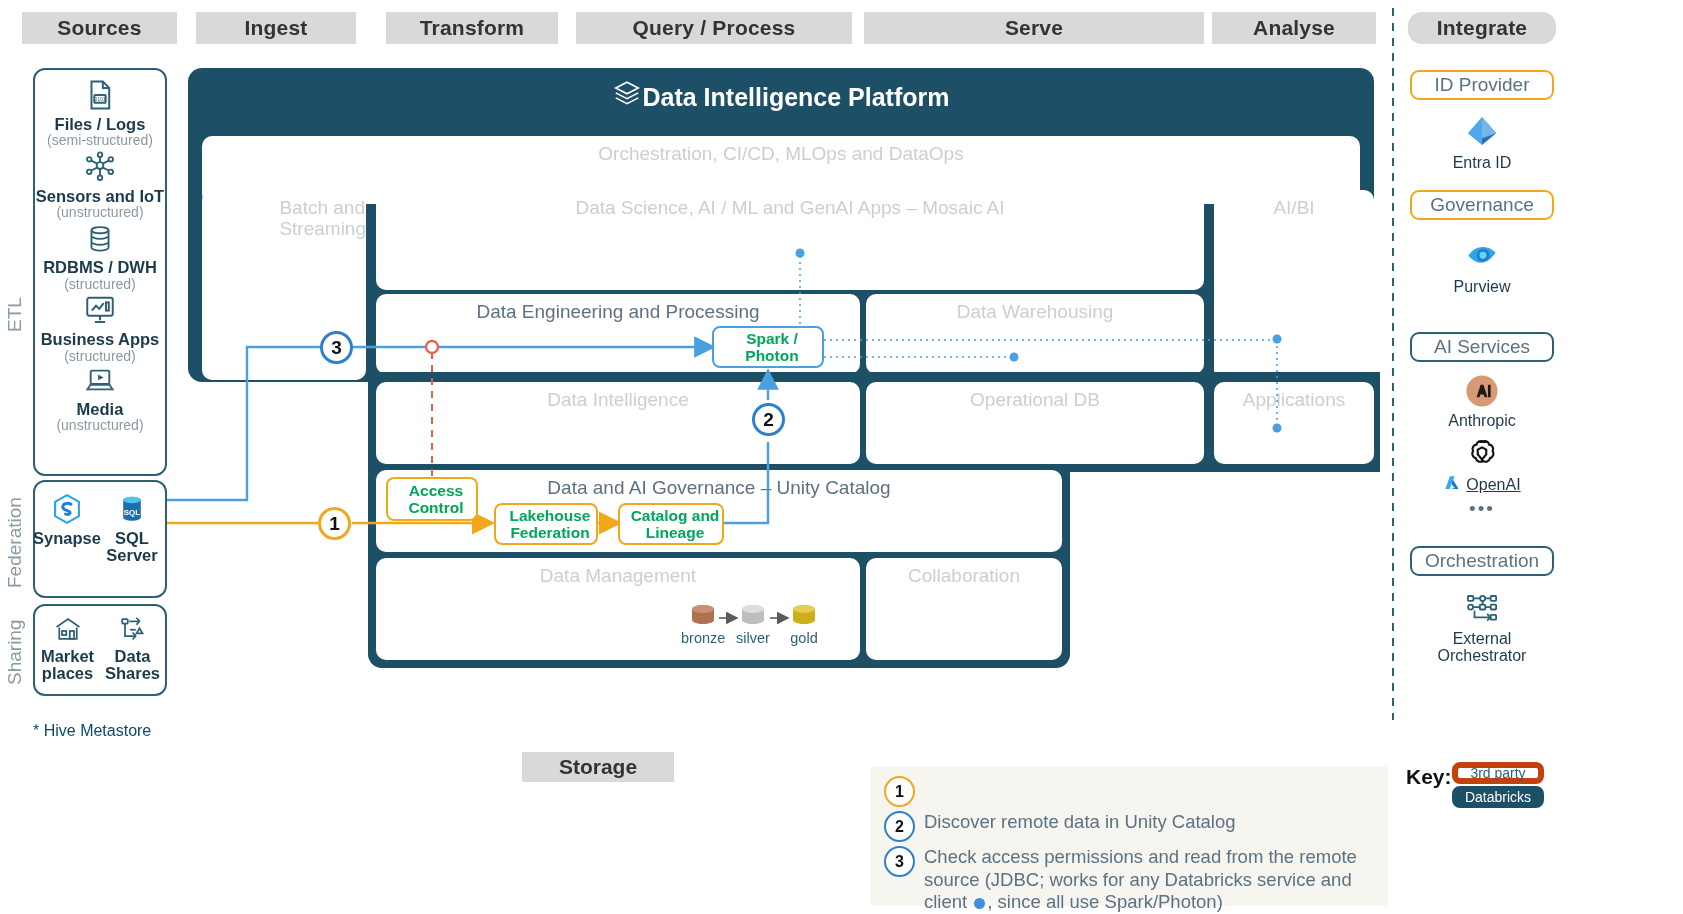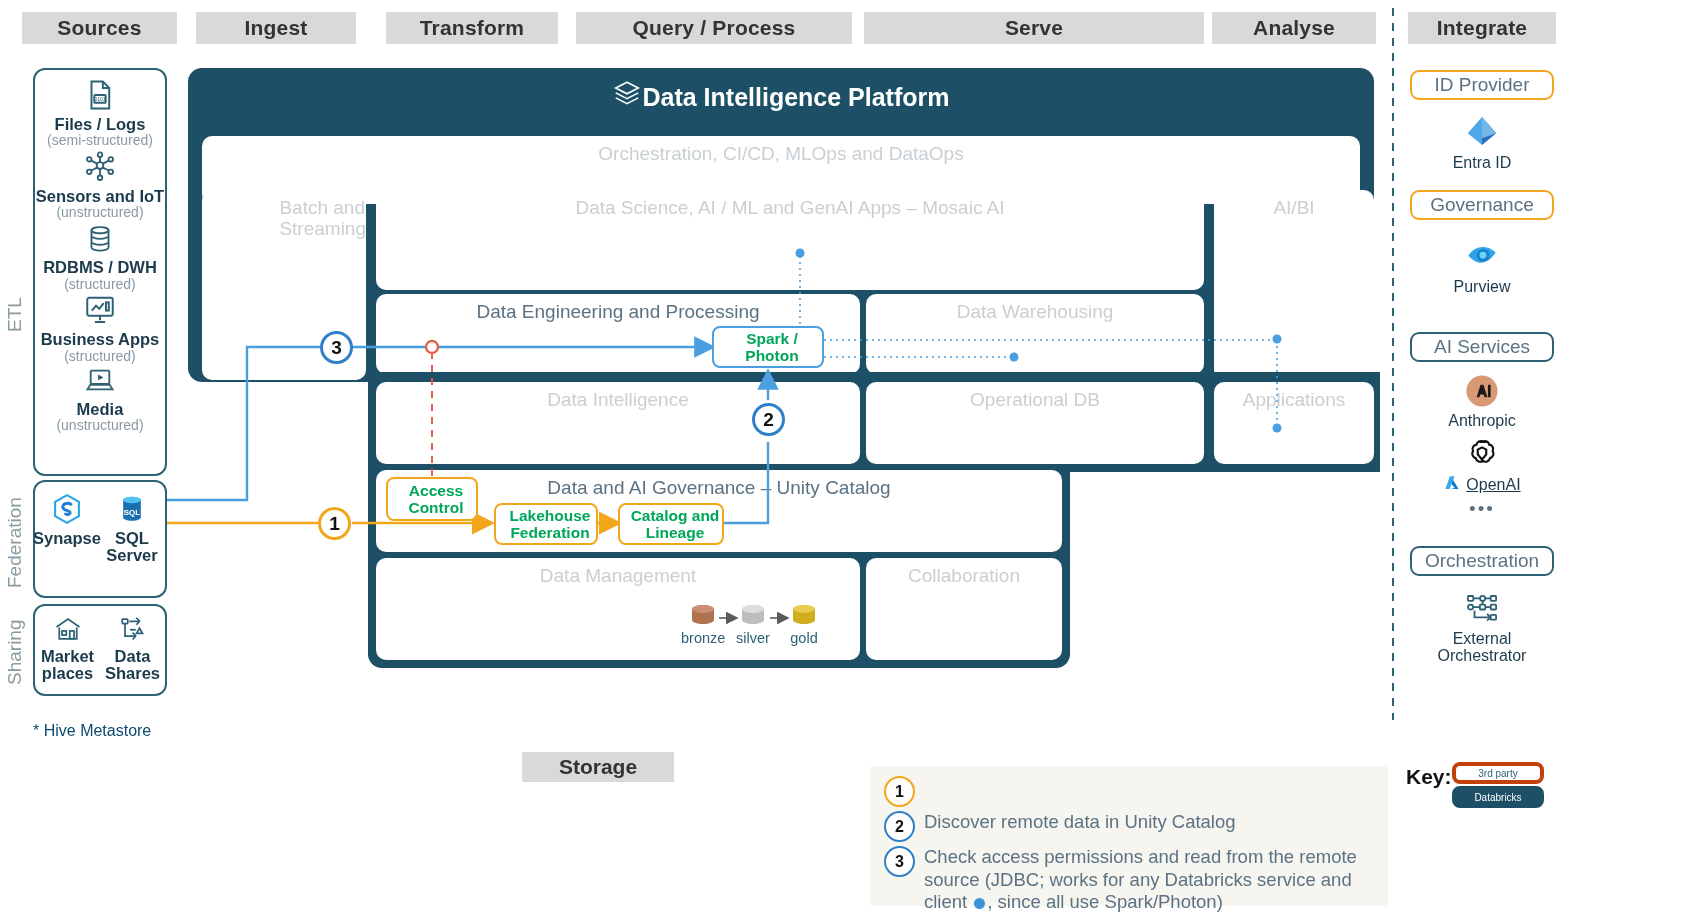--- a/index.html
+++ b/index.html
@@ -83,22 +83,22 @@
     display:flex;align-items:center;justify-content:center;font-weight:bold;
     font-size:16px;color:#111;
   }
   .lbadge.b-orange{border:2.5px solid #f2a71b;}
   .lbadge.b-blue{border:2.5px solid #2f80c8;}
   .inlinedot{display:inline-block;width:11px;height:11px;border-radius:50%;
     background:#3d91d6;vertical-align:middle;margin:0 2px;}
 
   .keylabel{font-size:21px;font-weight:bold;color:#111;}
   .keypill{
-    border:4px solid #c2410c;border-radius:8px;color:#2e6175;background:#fff;
-    font-size:10px;display:flex;align-items:center;justify-content:center;
+    border:6px solid #c2410c;border-radius:8px;color:#2e6175;background:#fff;
+    font-size:14px;display:flex;align-items:center;justify-content:center;
   }
   .keypill.filled{background:#1d5067;color:#fff;border-color:#1d5067;}
 
   .storage{
     background:#d9d9d9;color:#333;font-weight:bold;font-size:21px;
     display:flex;align-items:center;justify-content:center;
   }
   .note{font-size:16px;color:#0c4a6e;}
   .dbcap{font-size:14.5px;color:#2e6175;}
 
@@ -106,21 +106,21 @@
 </style>
 </head>
 <body>
 
 <div class="abs stage" style="left:22px;top:12px;width:155px;">Sources</div>
 <div class="abs stage" style="left:196px;top:12px;width:160px;">Ingest</div>
 <div class="abs stage" style="left:386px;top:12px;width:172px;">Transform</div>
 <div class="abs stage" style="left:576px;top:12px;width:276px;">Query / Process</div>
 <div class="abs stage" style="left:864px;top:12px;width:340px;">Serve</div>
 <div class="abs stage" style="left:1212px;top:12px;width:164px;">Analyse</div>
-<div class="abs stage" style="left:1408px;top:12px;width:148px;">Integrate</div>
+<div class="abs stage" style="left:1408px;top:12px;width:148px;border-radius:14px;">Integrate</div>
 
 <div class="abs rail" style="left:2px;top:280px;width:26px;height:70px;">ETL</div>
 <div class="abs rail" style="left:2px;top:478px;width:26px;height:130px;">Federation</div>
 <div class="abs rail" style="left:2px;top:606px;width:26px;height:92px;">Sharing</div>
 
 <div class="abs srccard" style="left:33px;top:68px;width:134px;height:408px;padding-top:8px;gap:2px;">
 
   <div class="src-item">
     <span>
       <svg width="34" height="34" viewBox="0 0 24 24" fill="none" stroke="#2e6175" stroke-width="1.4">

